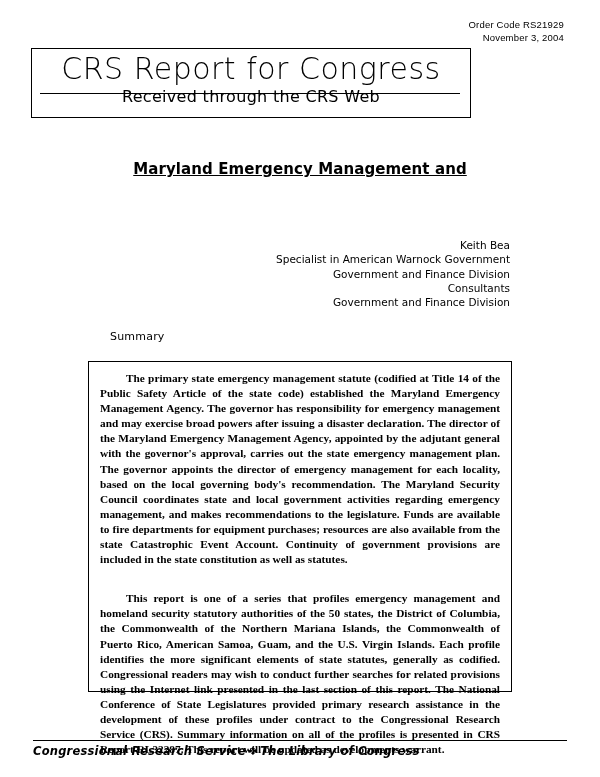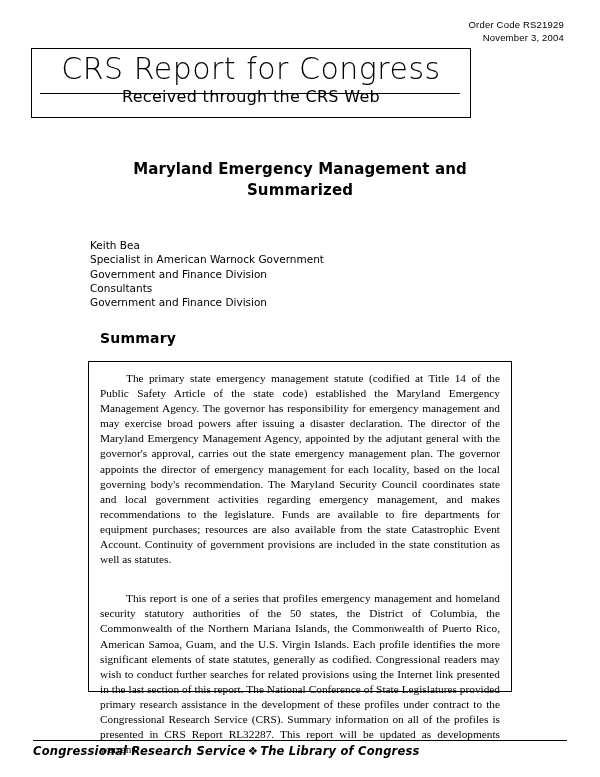--- a/index.html
+++ b/index.html
@@ -77,55 +77,56 @@
     left: 90px;
     top: 159px;
     width: 420px;
     text-align: center;
     font-family: "DejaVu Sans", sans-serif;
     font-weight: bold;
     font-size: 15px;
     line-height: 21px;
     letter-spacing: 0.1px;
   }
-  .doc-title div { display: block; }
+  .doc-title div { display: block; text-decoration: underline; }
 
   
   .authors {
     position: absolute;
     left: 90px;
     top: 238px;
     width: 420px;
-    text-align: left;
+    text-align: right;
     font-family: "DejaVu Sans", sans-serif;
     font-size: 10.5px;
     line-height: 14.3px;
   }
 
   
   .summary-heading {
     position: absolute;
-    left: 100px;
+    left: 110px;
     top: 330px;
     font-family: "DejaVu Sans", sans-serif;
-    font-weight: bold;
-    font-size: 14px;
+    font-weight: normal;
+    font-size: 11px;
     letter-spacing: 0.2px;
   }
 
   
   .summary-box {
     position: absolute;
     left: 88px;
     top: 361px;
     width: 424px;
     height: 331px;
     border: 1.2px solid #000;
     box-sizing: border-box;
     padding: 9px 11px 0 11px;
+    font-weight: bold;
   }
   .summary-box p {
     margin: 0;
     font-family: "Liberation Serif", "DejaVu Serif", serif;
     font-size: 11.3px;
     line-height: 15.1px;
     text-align: justify;
     text-indent: 26px;
     hyphens: none;
   }
@@ -171,21 +172,20 @@
   </div>
 
   <div class="masthead">
     <div class="masthead-title">CRS Report for Congress</div>
     <div class="masthead-rule"></div>
     <div class="masthead-sub">Received through the CRS Web</div>
   </div>
 
   <div class="doc-title">
     <div>Maryland Emergency Management and</div>
-    <div>Summarized</div>
   </div>
 
   <div class="authors">
     <div>Keith Bea</div>
     <div>Specialist in American Warnock Government</div>
     <div>Government and Finance Division</div>
     <div>Consultants</div>
     <div>Government and Finance Division</div>
   </div>
 

